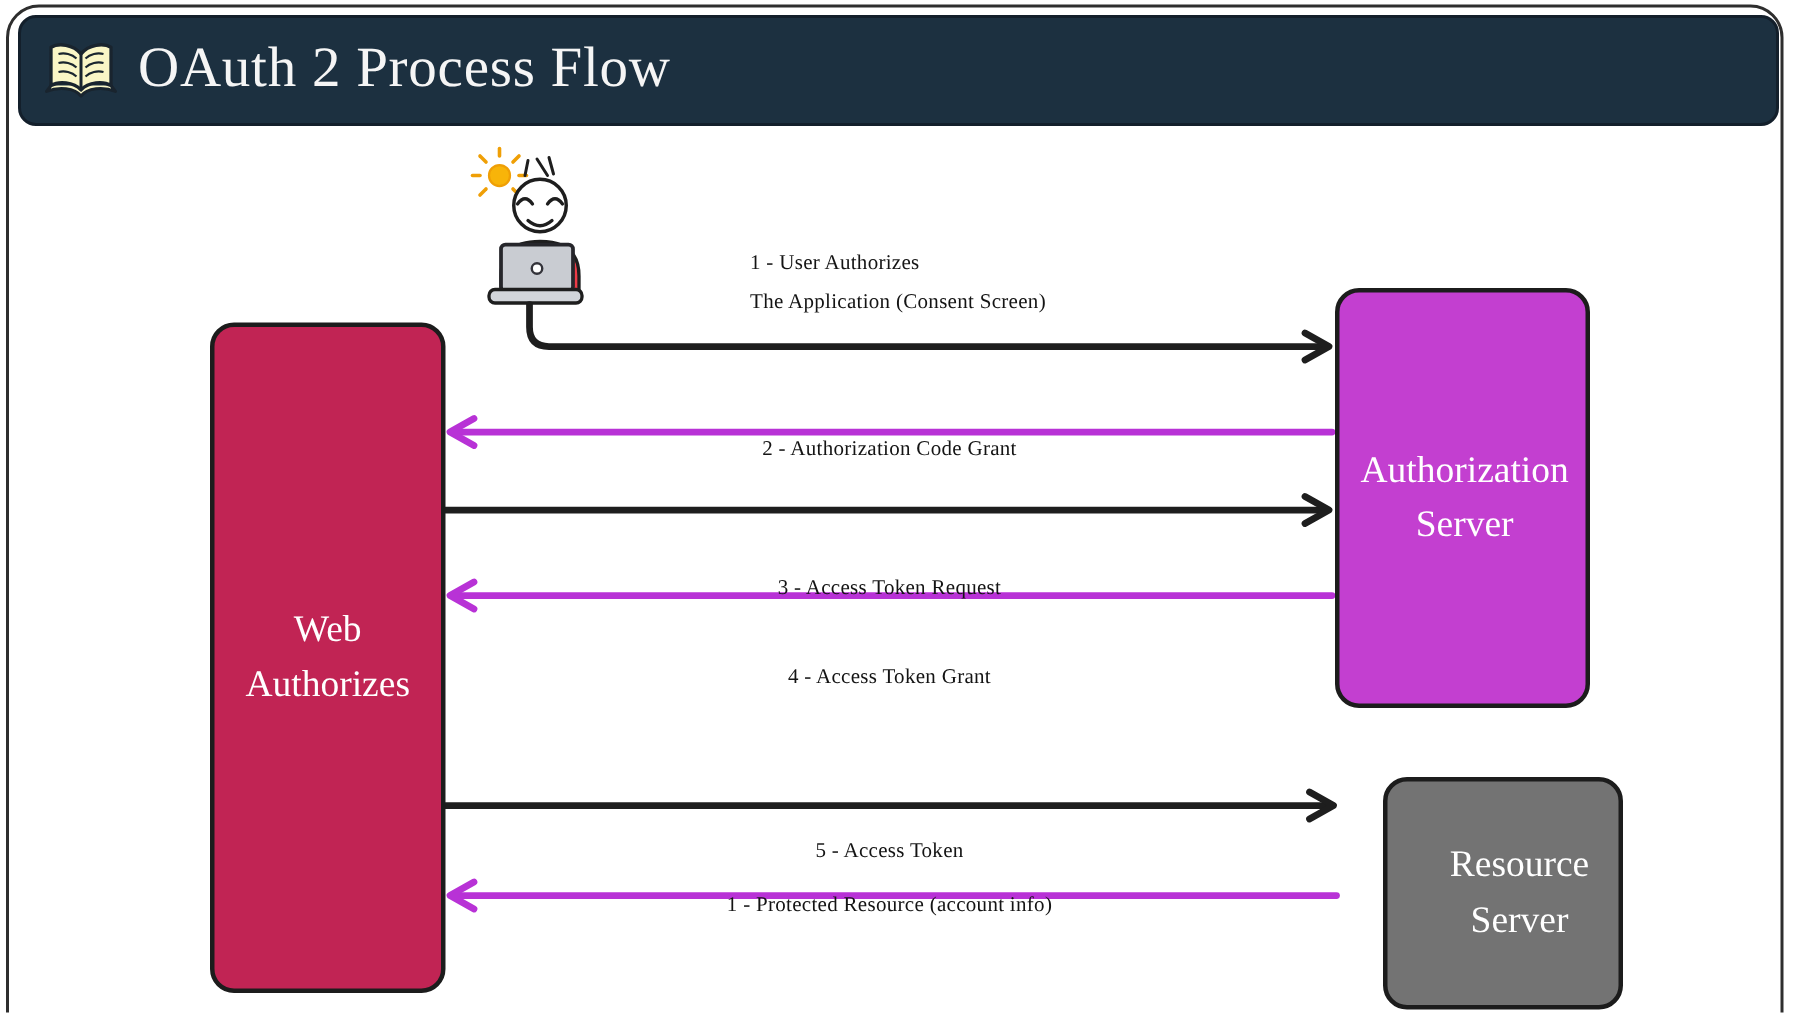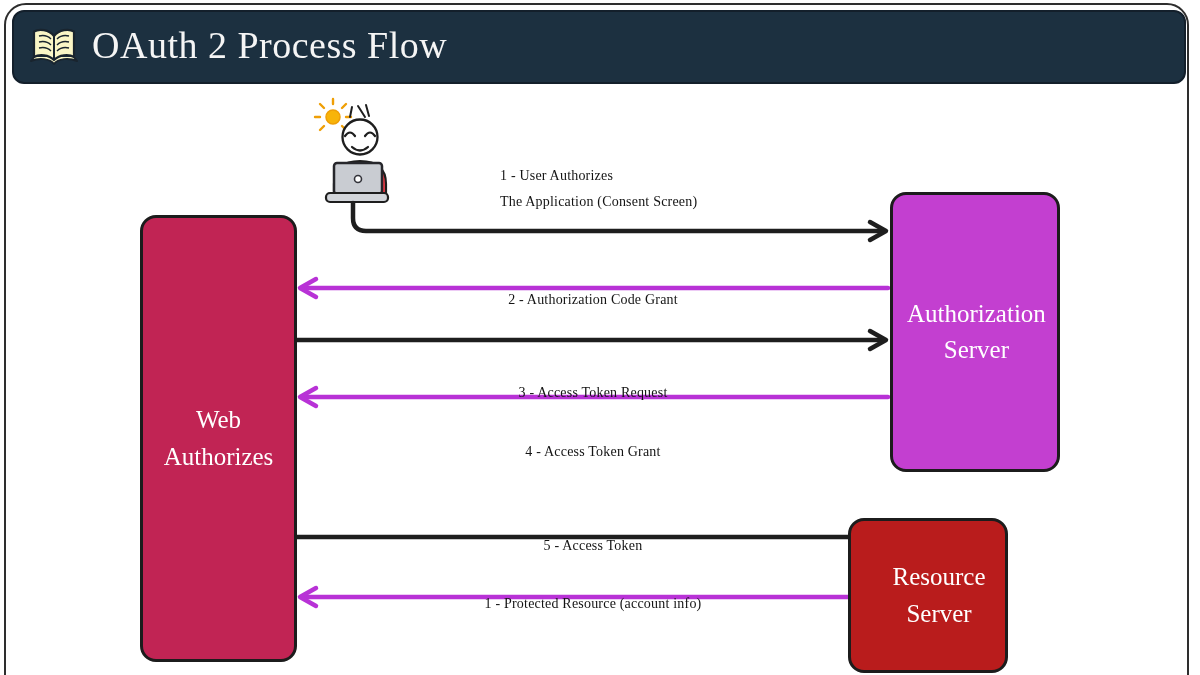--- a/index.html
+++ b/index.html
@@ -52,34 +52,34 @@
     align-items: center;
     justify-content: flex-start;
     text-align: center;
     color: #ffffff;
     font-size: 25px;
     line-height: 1.45;
     padding: 6px 14px;
   }
   .node-web-app       { left: 140px; top: 215px; width: 157px; height: 447px; background: #c12454; }
   .node-auth-server   { left: 890px; top: 192px; width: 170px; height: 280px; background: #c33fd0; }
-  .node-resource-srv  { left: 848px; top: 518px; width: 160px; height: 155px; background: #b91c1c; padding-left: 36px; }
+  .node-resource-srv  { left: 922px; top: 518px; width: 160px; height: 155px; background: #737373; padding-left: 36px; }
 
   .flow-label {
     position: absolute;
     font-size: 14px;
     color: #141414;
     letter-spacing: 0.2px;
   }
   .flow-label.centered { width: 500px; left: 343px; text-align: center; margin-top: 37px; }
   .label-1 { left: 500px; top: 163px; white-space: pre-line; line-height: 26px; text-align: left; }
   .label-2 { top: 255px; }
   .label-3 { top: 348px; }
   .label-4 { top: 407px; }
-  .label-5 { top: 501px; }
+  .label-5 { top: 523px; }
   .label-6 { top: 559px; }
 
   svg.overlay { position: absolute; left: 0; top: 0; }
 </style>
 </head>
 <body>
 
 <div class="stage">
 
   <div class="page-border"></div>

